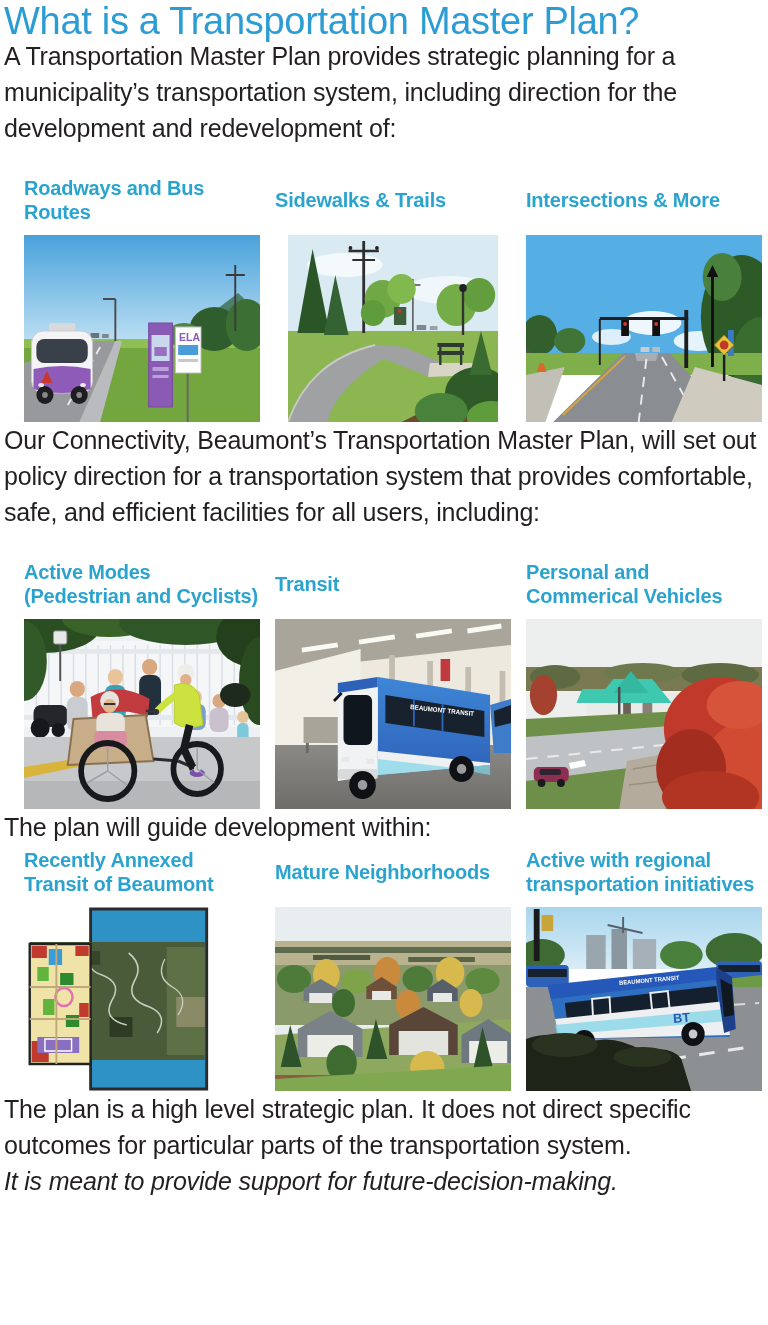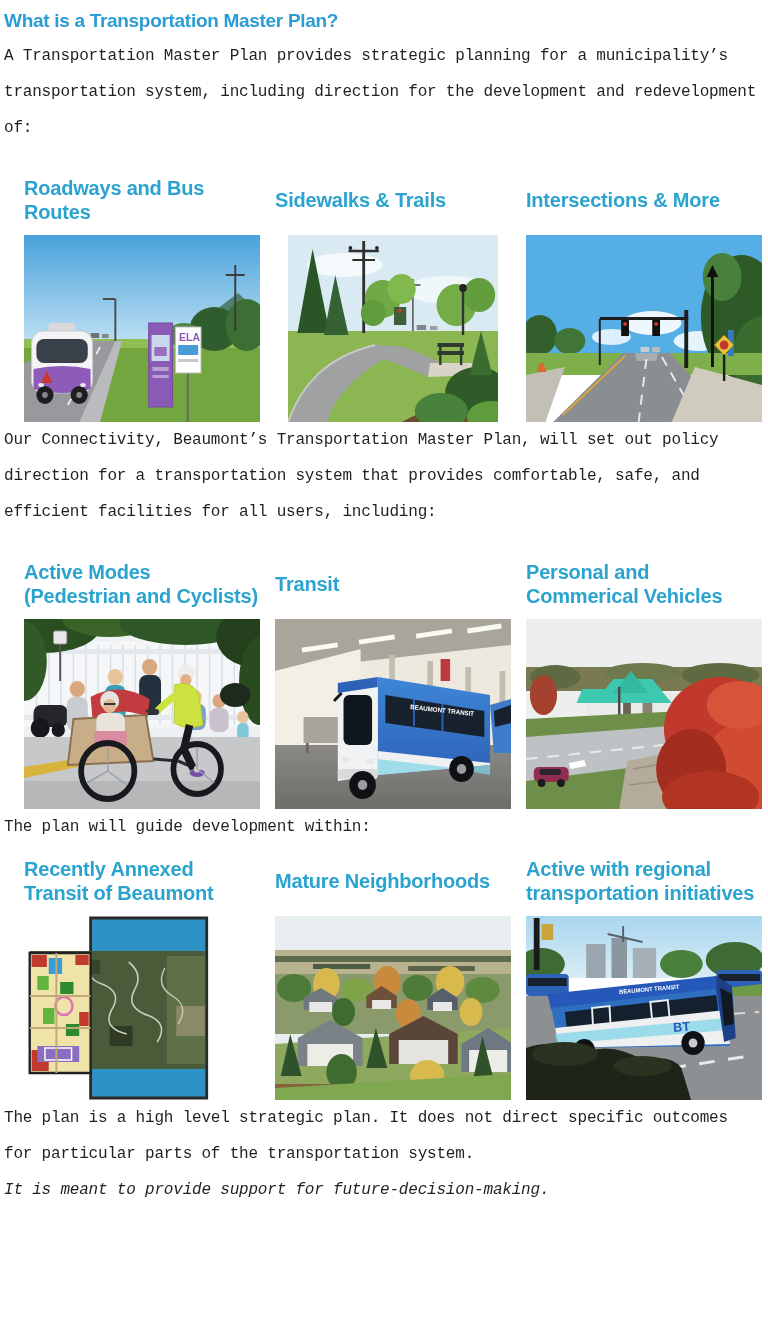--- a/index.html
+++ b/index.html
@@ -5,39 +5,39 @@
   * { box-sizing: border-box; }
   html,body { margin:0; }
   body {
     width:768px; height:1325px; overflow:hidden;
     background:#ffffff;
     padding:4px 6px 0 4px;
     font-family:"Liberation Sans", sans-serif;
     color:var(--body-text, #231F20);
   }
   h1.title {
-    margin:0; font-size:19px; line-height:34px; font-weight:700;
+    margin:0; font-size:38px; line-height:34px; font-weight:400;
     letter-spacing:-0.3px; color:var(--accent, #2B9CD4);
   }
   p.body {
-    margin:0; font-size:16px; line-height:36px; letter-spacing:-0.2px;
-    font-weight:400; color:var(--body-text, #231F20);font-family:Liberation Mono, monospace;
+    margin:0; font-size:25px; line-height:36px; letter-spacing:-0.2px;
+    font-weight:400; color:var(--body-text, #231F20);
   }
   p.body.italic { font-style:italic; }
   .mt-intro { margin-top:22px; }
   .mt-p2 { margin-top:40px; }
   .mt-p3 { margin-top:32px; }
   .mt-outro { margin-top:34px; }
   section.grid {
     display:grid; grid-template-columns:repeat(3, 1fr);
     column-gap:15px; row-gap:11px;padding-left:20px;
   }
   .s1 { margin-top:30px; }
   .s2 { margin-top:30px; }
-  .s3 { margin-top:12px; }
+  .s3 { margin-top:3px; }
   .hd {
     align-self:center;
     color:var(--subheading, #2BA3CF);
     font-weight:700; font-size:20px; line-height:24px; letter-spacing:-0.2px;
   }
   .hd span { display:block; }
   figure.ph { margin:0; align-self:start;text-align:right; }
   figure.ph svg { display:block; width:100%; }
   .s1 figure.ph svg { height:187px; }
   .s2 figure.ph svg { height:190px; }

